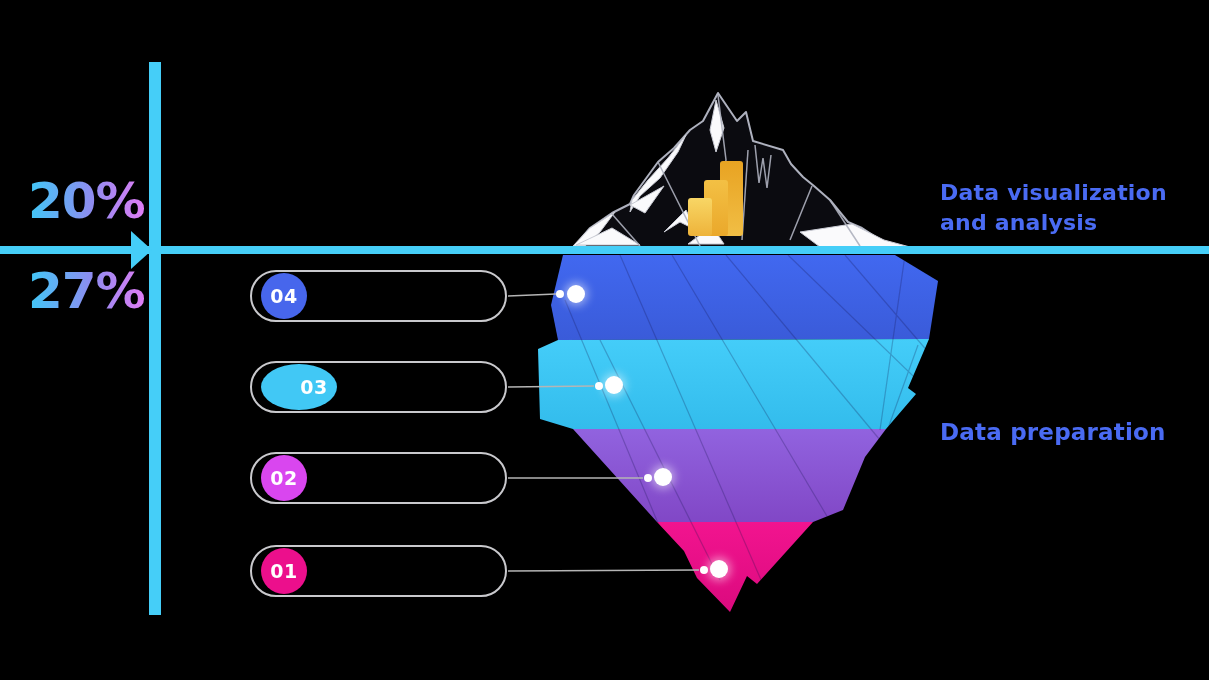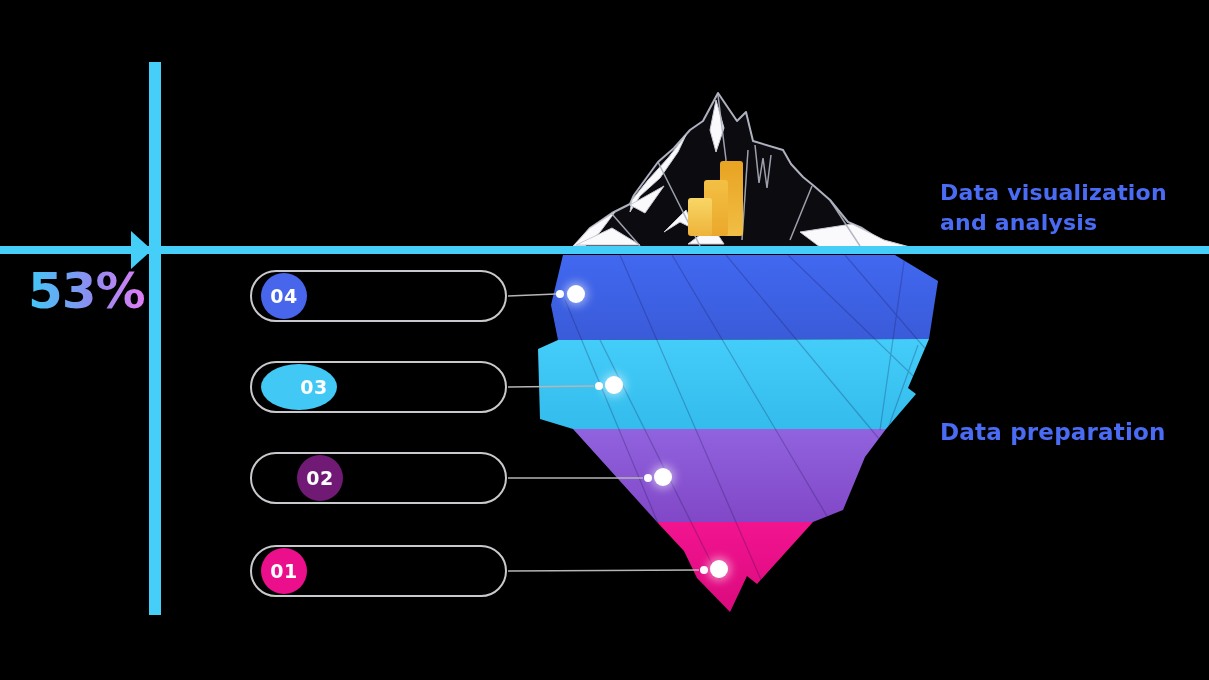--- a/index.html
+++ b/index.html
@@ -158,40 +158,41 @@
       <circle cx="614" cy="385" r="9"></circle>
       <circle cx="648" cy="478" r="4"></circle>
       <circle cx="663" cy="477" r="12" opacity="0.45" filter="url(#glow)"></circle>
       <circle cx="663" cy="477" r="9"></circle>
       <circle cx="704" cy="570" r="4"></circle>
       <circle cx="719" cy="569" r="12" opacity="0.45" filter="url(#glow)"></circle>
       <circle cx="719" cy="569" r="9"></circle>
     </g>
   </svg>
 
-  <div class="pct bottom">53%</div>
+  <div class="pct top">20%</div>
+  <div class="pct bottom">27%</div>
 
   <div class="note below" style="color: rgb(74, 107, 243);">Data preparation</div>
   <div class="note above" style="color: rgb(74, 107, 243);">
     <span>Data visualization</span><br>
     <span>and analysis</span>
   </div>
 
   <div class="pill p04">
     <div class="badge" style="background: rgb(71, 102, 236);">
       <span>04</span>
     </div>
   </div>
   <div class="pill p03">
     <div class="badge" style="background: rgb(65, 200, 245); padding-left: 30px;">
       <span>03</span>
     </div>
   </div>
   <div class="pill p02">
-    <div class="badge" style="background: #701a75; margin-left: 36px;">
+    <div class="badge" style="background: #d946ef;">
       <span>02</span>
     </div>
   </div>
   <div class="pill p01">
     <div class="badge" style="background: rgb(236, 15, 140);">
       <span>01</span>
     </div>
   </div>
 
 </div>

